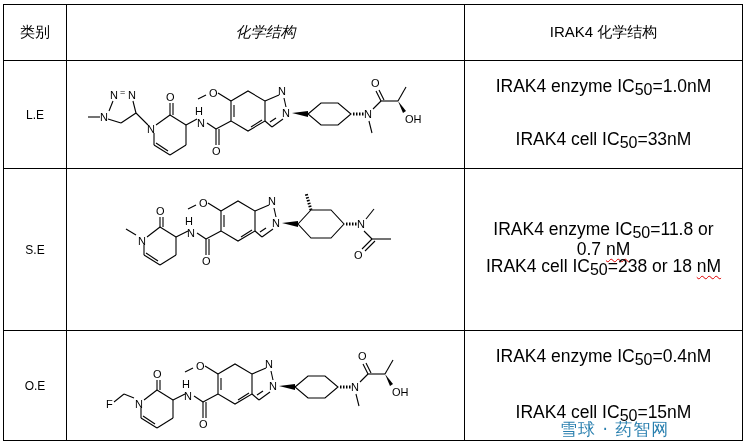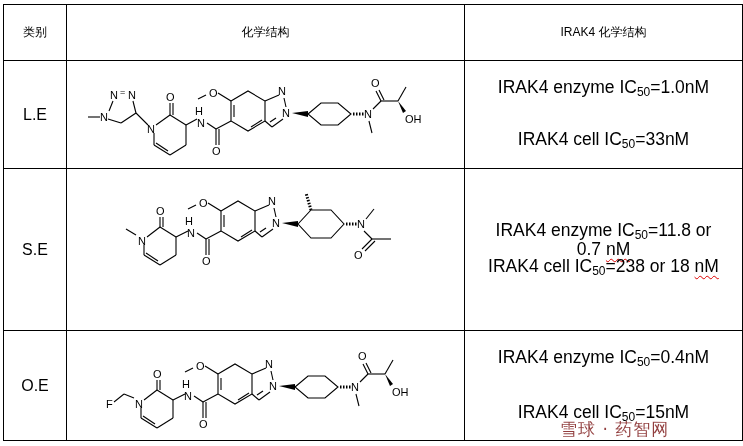--- a/index.html
+++ b/index.html
@@ -2,40 +2,40 @@
 <html><head>
 <meta charset="utf-8">
 <style>
   html, body { margin: 0; padding: 0; background: #ffffff; }
   body { width: 743px; height: 446px; position: relative; overflow: hidden;
          font-family: "Liberation Sans", "DejaVu Sans", sans-serif; color: #000; }
   table.main { position: absolute; left: 3px; top: 4px; border-collapse: collapse;
                table-layout: fixed; width: 738px; }
   table.main td, table.main th { border: 1.5px solid #000; padding: 0; text-align: center;
                vertical-align: middle; font-weight: normal; }
-  th { height: 55px; font-size: 12px; }
+  th { height: 55px; font-size: 15px; }
   .c1 { width: 62px; }
-  .c2 { width: 397px; }
+  .c2 { width: 397px; font-style: italic; }
   .c3 { width: 277px; }
   tr.r1 td { height: 107px; }
   tr.r2 td { height: 161px; }
   tr.r3 td { height: 109px; }
-  .label { font-size: 16px; }
+  .label { font-size: 12px; }
   .act { font-size: 17.5px; line-height: 1; }
   .act p { margin: 0; }
   .r1 .act p + p { margin-top: 33px; }
   .r2 .act p + p { }
   .r3 .act p + p { margin-top: 36px; }
-  sub { font-size: 12px; vertical-align: -3px; }
+  sub { font-size: 16px; vertical-align: -3px; }
   .squig { text-decoration: underline wavy #d00; text-decoration-thickness: 1px;
            text-underline-offset: 3px; }
   svg.mol { display: block; margin: 0 auto; }
   svg.mol line, svg.mol polyline, svg.mol polygon.ring { stroke: #000; stroke-width: 1.1; fill: none; }
   svg.mol text { font-family: "Liberation Sans", sans-serif; font-size: 11px; fill: #000; }
-  .watermark { position: absolute; left: 560px; top: 418px; font-size: 17px; color: #7f1d1d;
+  .watermark { position: absolute; left: 560px; top: 418px; font-size: 17px; color: #0369a1;
                font-family: "DejaVu Sans", sans-serif; letter-spacing: 1px; opacity: 0.85; }
 </style>
 </head>
 <body>
 
 <table class="main">
   <thead>
     <tr>
       <th class="c1">类别</th>
       <th class="c2">化学结构</th>

